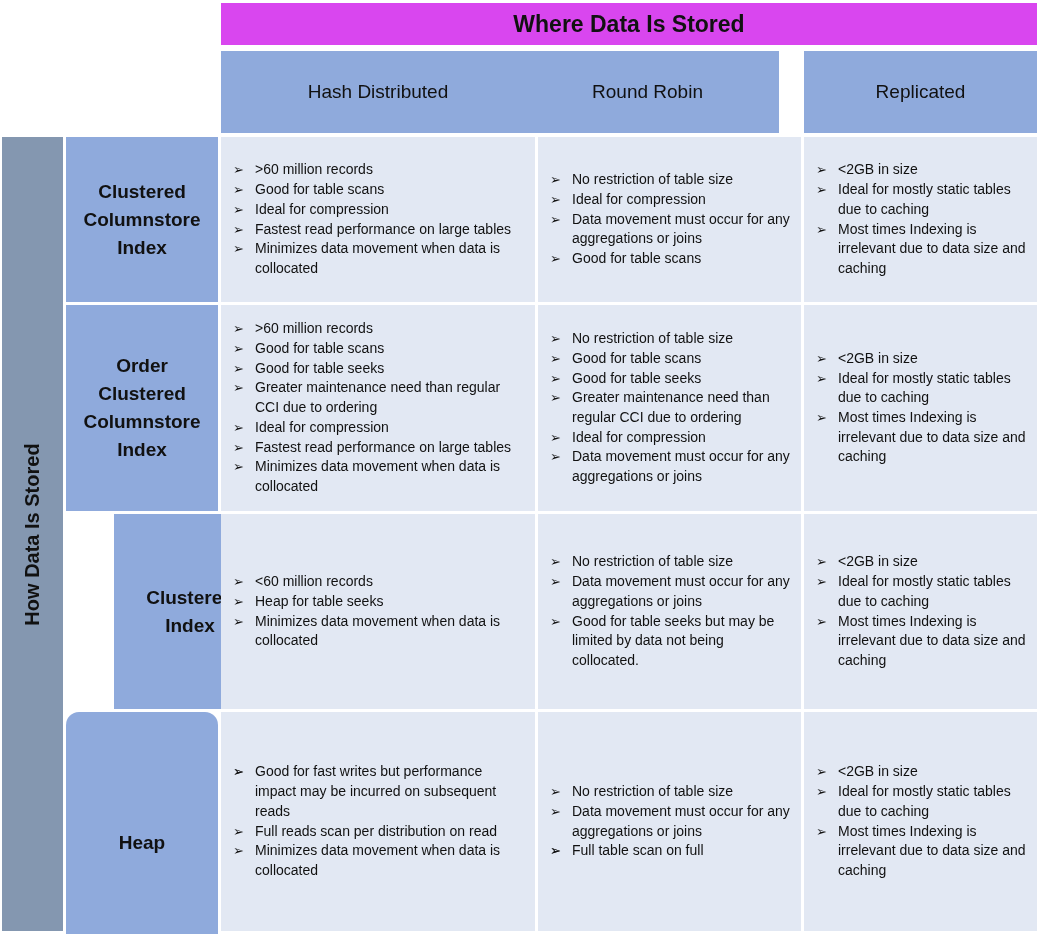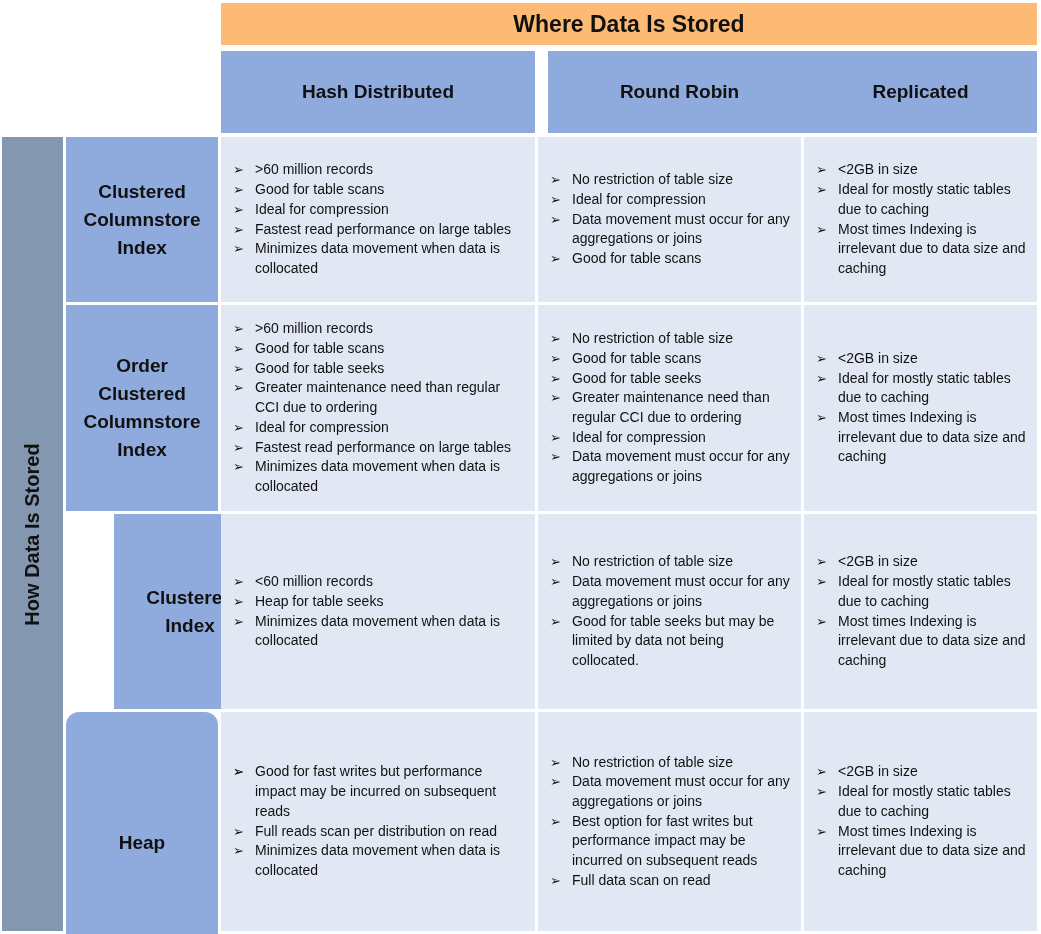--- a/index.html
+++ b/index.html
@@ -1,44 +1,44 @@
 <!DOCTYPE html>
 <html><head>
 <meta charset="utf-8">
 <style>
   html, body { margin: 0; padding: 0; background: #ffffff; }
   body { width: 1041px; height: 934px; position: relative; overflow: hidden;
          font-family: "Liberation Sans", "DejaVu Sans", sans-serif; color: #111; }
   .abs { position: absolute; box-sizing: border-box; }
-  .top-header { left: 221px; top: 3px; width: 816px; height: 42px; background: #fdba74;
+  .top-header { left: 221px; top: 3px; width: 816px; height: 42px; background: #d946ef;
                 display: flex; align-items: center; justify-content: center;
                 font-weight: bold; font-size: 23px; }
   .col-header { top: 51px; height: 82px; background: #8faadc; display: flex;
-                align-items: center; justify-content: center; font-weight: bold; font-size: 19px; }
+                align-items: center; justify-content: center; font-weight: normal; font-size: 19px; }
   .side-label { left: 2px; top: 137px; width: 61px; height: 794px; background: #8497b0;
                 display: flex; align-items: center; justify-content: center; }
   .side-label span { transform: rotate(-90deg); white-space: nowrap; font-weight: bold; font-size: 20px; }
   .row-label { left: 66px; width: 152px; background: #8faadc; display: flex; align-items: center;
                justify-content: center; text-align: center; font-weight: bold; font-size: 19px; line-height: 28px; padding: 1px 6px; }
   .cell { background: #e2e8f3; display: flex; align-items: center; padding: 6px 8px 6px 12px; }
   .cell ul { list-style: none; margin: 0; padding: 0; font-size: 14px; line-height: 19.7px; }
   .cell li { position: relative; padding-left: 22px; }
   .cell li .bullet { position: absolute; left: 0; top: 0; font-size: 13px; }
 </style>
 </head>
 <body>
 
 <div class="abs top-header">
   <span>Where Data Is Stored</span>
 </div>
 
 <div class="abs col-header" style="left:221px;width:314px;">
   <span>Hash Distributed</span>
 </div>
-<div class="abs col-header" style="left:548px;width:263px;">
+<div class="abs col-header" style="left:516px;width:263px;">
   <span>Round Robin</span>
 </div>
 <div class="abs col-header" style="left:804px;width:233px;align-items:center;">
   <span>Replicated</span>
 </div>
 
 <div class="abs side-label">
   <span>How Data Is Stored</span>
 </div>
 
@@ -133,22 +133,22 @@
         <li><span class="bullet">➢</span></li>
         <li><span class="bullet">➢</span><span>Good for fast writes but performance impact may be incurred on subsequent reads</span></li>
         <li><span class="bullet">➢</span><span>Full reads scan per distribution on read</span></li>
         <li><span class="bullet">➢</span><span>Minimizes data movement when data is collocated</span></li>
       </ul>
     </div>
     <div class="abs cell" style="left: 538px; top: 712px; width: 263px; height: 219px;">
       <ul>
         <li><span class="bullet">➢</span><span>No restriction of table size</span></li>
         <li><span class="bullet">➢</span><span>Data movement must occur for any aggregations or joins</span></li>
-        <li><span class="bullet">➢</span><span>Best option for fast writes but performance impact may be incurred on subsequent reads</span></li>
-        <li><span class="bullet">➢</span><span>Full data scan on read</span></li>
+        <li><span class="bullet">➢</span></li>
+        <li><span class="bullet">➢</span><span>Full table scan on full</span></li>
       </ul>
     </div>
     <div class="abs cell" style="left: 804px; top: 712px; width: 233px; height: 219px;">
       <ul>
         <li><span class="bullet">➢</span><span>&lt;2GB in size</span></li>
         <li><span class="bullet">➢</span><span>Ideal for mostly static tables due to caching</span></li>
         <li><span class="bullet">➢</span><span>Most times Indexing is irrelevant due to data size and caching</span></li>
       </ul>
     </div>
   </div>

